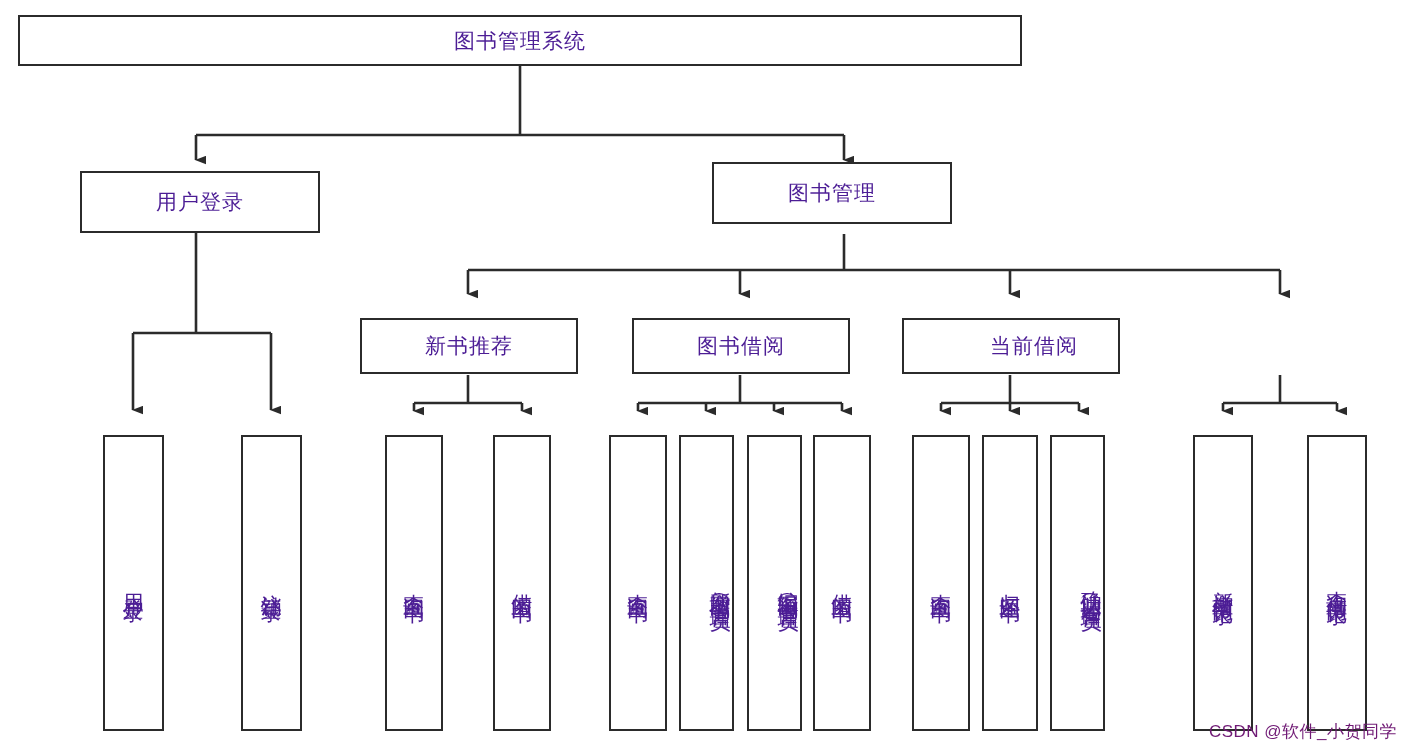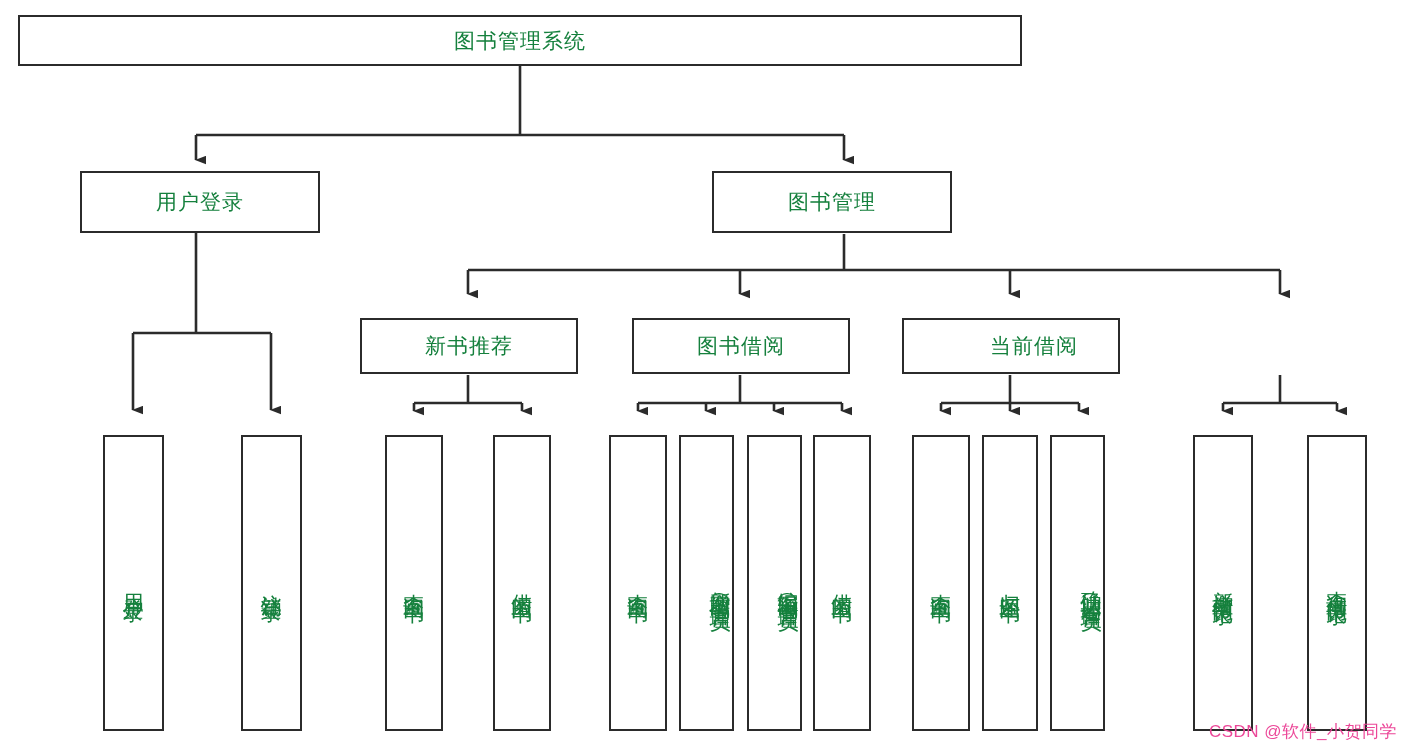--- a/index.html
+++ b/index.html
@@ -26,21 +26,21 @@
     pointer-events: none;
   }
   .node {
     position: absolute;
     box-sizing: border-box;
     background: #ffffff;
     border: 2px solid #2b2b2b;
     display: flex;
     align-items: center;
     justify-content: center;
-    color: #15803d;
+    color: #4c1d95;
     line-height: 1.12;
   }
   .node.horiz {
     font-size: 21px;
     letter-spacing: 1px;
   }
   .node.vert {
     writing-mode: vertical-rl;
     text-orientation: upright;
     font-size: 21px;
@@ -54,21 +54,21 @@
     align-items: flex-start;
   }
   .node.vert.midal {
     align-items: center;
   }
   #watermark {
     position: absolute;
     right: 8px;
     bottom: 4px;
     font-size: 17px;
-    color: #ec4899;
+    color: #701a75;
     letter-spacing: 0.5px;
     white-space: nowrap;
   }
 </style>
 </head>
 <body>
 
 <div id="stage">
 
   <svg id="wires" viewBox="0 0 1405 747" width="1405" height="747" xmlns="http://www.w3.org/2000/svg">
@@ -130,21 +130,21 @@
       <path d="M1223,403 L1337,403"></path>
       <path d="M1223,403 L1223,411" marker-end="url(#arrowhead)"></path>
       <path d="M1337,403 L1337,411" marker-end="url(#arrowhead)"></path>
     </g>
   </svg>
 
   <div class="node horiz" style="left:18px; top:15px; width:1004px; height:51px;">图书管理系统</div>
 
   <div class="node horiz" style="left:80px; top:171px; width:240px; height:62px;">用户登录</div>
 
-  <div class="node horiz" style="left:712px; top:171px; width:240px; height:62px;">图书管理</div>
+  <div class="node horiz" style="left:712px; top:162px; width:240px; height:62px;">图书管理</div>
 
   <div class="node horiz" style="left:360px; top:318px; width:218px; height:56px;">新书推荐</div>
 
   <div class="node horiz" style="left:632px; top:318px; width:218px; height:56px;">图书借阅</div>
 
   <div class="node horiz" style="left:902px; top:318px; width:218px; height:56px;padding-left:46px;">当前借阅</div>
 
 
   <div class="node vert midal" style="left:103px; top:435px; width:61px; height:296px; padding-top:0;">用户登录</div>
 

